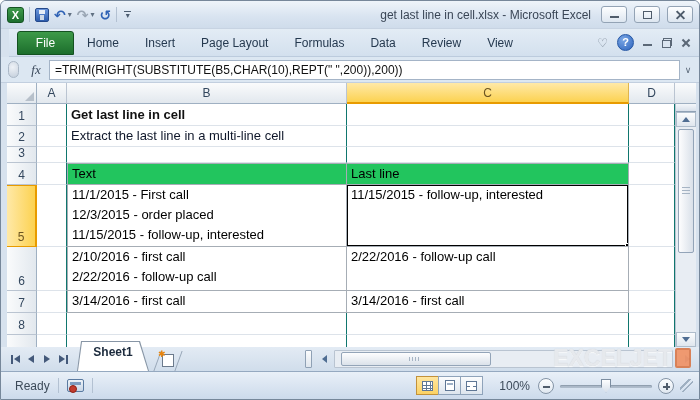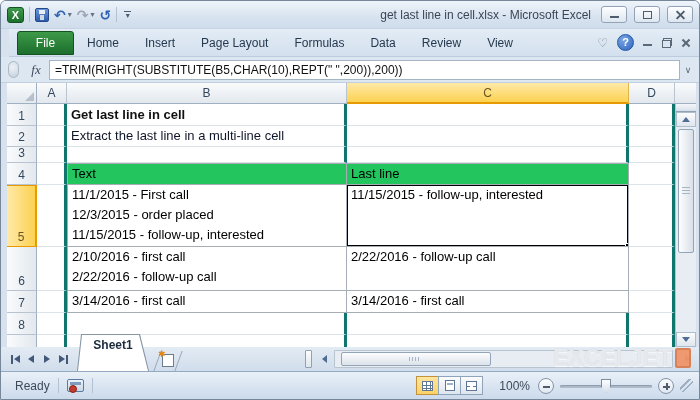--- a/index.html
+++ b/index.html
@@ -58,21 +58,21 @@
   .colheads { display:flex; height:21px; }
   .corner { width:30px; background:linear-gradient(#fafbfc,#e2e8ee); border-right:1px solid #9fb0c2; border-bottom:1px solid #9fb0c2; position:relative; }
   .corner:after { content:""; position:absolute; right:2px; bottom:2px; width:0; height:0; border-left:9px solid transparent; border-bottom:9px solid #b7c0ca; }
   .colh { background:linear-gradient(#fafbfc,#e2e8ee); border-right:1px solid #bac4d1; border-bottom:1px solid #9fb0c2; font-size:12px; color:#33475e; text-align:center; line-height:20px; }
   .colh.sel { background:linear-gradient(#ffe9a8,#fcd251); border-bottom:2px solid #e89b00; border-right:1px solid #dfb54e; color:#6b5420; }
   .w-a{width:30px;} .w-b{width:280px;} .w-c{width:282px;} .w-d{flex:1;}
   .gridbody { position:absolute; top:21px; left:0; right:21px; bottom:0; overflow:hidden; }
   .row { display:flex; }
   .rowh { width:30px; background:linear-gradient(to right,#fafbfc,#e2e8ee); border-right:1px solid #9fb0c2; border-bottom:1px solid #bac4d1; font-size:12px; color:#33475e; text-align:center; display:flex; align-items:flex-end; justify-content:center; padding-bottom:2px; }
   .rowh.sel { background:linear-gradient(to right,#ffe9a8,#fcd251); border-right:2px solid #e89b00; border-top:1px solid #e89b00; border-bottom:1px solid #e89b00; color:#6b5420; }
-  .cell { border-right:3px solid #0f766e; border-bottom:1px solid #dde3ea; background:#fff; position:relative; font-size:13px; color:#000; padding:0 4px; overflow:hidden; white-space:nowrap; }
+  .cell { border-right:1px solid #0f766e; border-bottom:1px solid #dde3ea; background:#fff; position:relative; font-size:13px; color:#000; padding:0 4px; overflow:hidden; white-space:nowrap; }
   .r1{height:22px;} .r2{height:21px;} .r3{height:16px;} .r4{height:22px;} .r5{height:62px;} .r6{height:44px;} .r7{height:22px;} .r8{height:22px;} .r9{height:13px;}
   .c-title { font-weight:bold; line-height:21px; color:#111; }
   .c-sub { color:#0f172a; line-height:20px; }
   .tb { border-right:1px solid #a6adb5; border-bottom:1px solid #a6adb5; }
   .tb-l { border-left:1px solid #a6adb5; }
   .tb-t { border-top:1px solid #a6adb5; }
   .hdrfill { background:#22c55e; line-height:20px; }
   .mline div { line-height:20px; }
   .line1 { line-height:20px; }
   .selbox { position:absolute; top:-1px; left:-1px; right:-1px; bottom:-1px; border:2px solid #000; pointer-events:none; }
@@ -90,21 +90,21 @@
   .vthumb .grip { position:absolute; left:3px; right:3px; top:50%; margin-top:-4px; }
   .vthumb .grip i { display:block; height:1px; background:#a6b4c4; margin-bottom:2px; }
   .vdown { position:absolute; bottom:0; left:0; right:0; }
 
   
   .tabsbar { position:absolute; top:346px; left:0; right:0; height:24px; background:linear-gradient(#e3ebf4,#d0ddeb); display:flex; align-items:center; padding-left:6px; }
   .navbtn { width:16px; height:16px; display:flex; align-items:center; justify-content:center; gap:1px; }
   .navbtn .bar { width:2px; height:9px; background:#44597a; }
   .ntri-l { width:0;height:0;border-top:4px solid transparent;border-bottom:4px solid transparent;border-right:6px solid #44597a; }
   .ntri-r { width:0;height:0;border-top:4px solid transparent;border-bottom:4px solid transparent;border-left:6px solid #44597a; }
-  .sheettab { position:relative; margin-left:6px; width:72px; height:37px; align-self:flex-end; }
+  .sheettab { position:relative; margin-left:6px; width:72px; height:30px; align-self:flex-end; }
   .sheettab .shape { position:absolute; inset:0; background:#8795a5; clip-path:polygon(4px 0, calc(100% - 9px) 0, 100% 100%, 0 100%); }
   .sheettab .shape-in { position:absolute; inset:1px 1px 0 1px; background:#fff; clip-path:polygon(4px 0, calc(100% - 9px) 0, 100% 100%, 0 100%); }
   .sheettab .lbl { position:absolute; inset:0; text-align:center; font-size:12px; font-weight:bold; color:#1b2a3c; line-height:22px; }
   .addsheet { position:relative; margin-left:2px; width:34px; height:20px; align-self:flex-end; }
   .addsheet .slant { position:absolute; top:0; bottom:0; width:1px; background:#98a7b8; transform:skewX(-20deg); }
   .addsheet .s1{left:6px;} .addsheet .s2{right:6px;}
   .addsheet .pagei { position:absolute; left:11px; top:3px; width:12px; height:13px; background:#fff; border:1px solid #6b7a8c; }
   .addsheet .star { position:absolute; left:7px; top:-2px; color:#e8840c; font-size:9px; }
   .tabsplit { width:7px; height:18px; margin-left:120px; background:linear-gradient(#fbfcfd,#dfe6ee); border:1px solid #8fa1b5; border-radius:1px; }
   .hbtn { width:16px; height:16px; margin-left:4px; display:flex; align-items:center; justify-content:center; }

